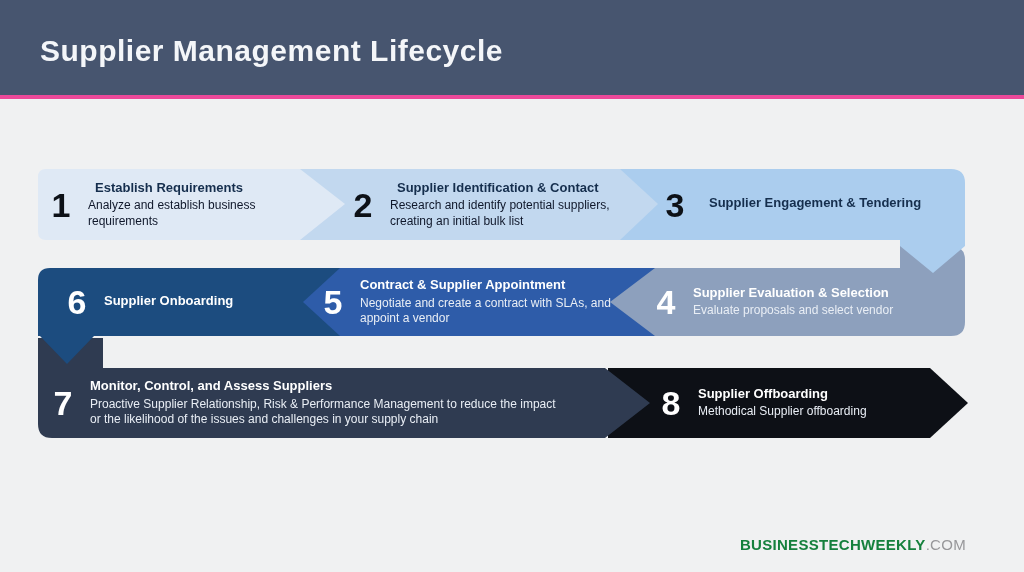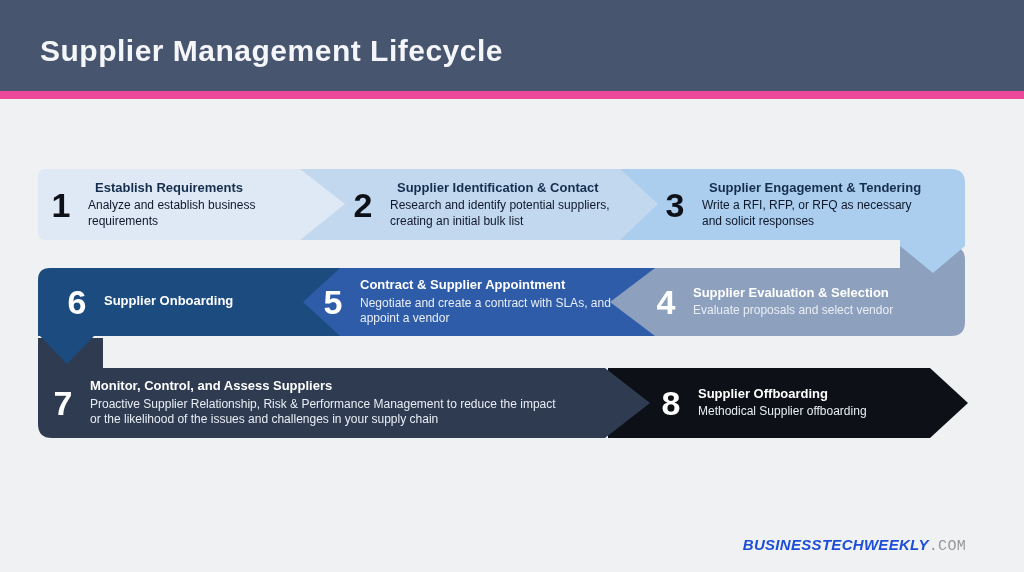--- a/index.html
+++ b/index.html
@@ -3,21 +3,21 @@
 <meta charset="utf-8">
 <style>
   html,body{margin:0;padding:0;background:#e8e8e9;}
   .canvas{
     position:relative;width:1024px;height:572px;overflow:hidden;
     background:#f0f1f2;
     font-family:"Liberation Sans","DejaVu Sans",sans-serif;
   }
   .header{
     position:absolute;left:0;top:0;width:1024px;height:99px;
-    border-bottom:8px solid #ec4899;box-sizing:border-box;
+    border-bottom:4px solid #ec4899;box-sizing:border-box;
   }
   .header h1{
     position:absolute;left:40px;top:34px;margin:0;
     font-size:30px;font-weight:bold;color:#f4f6f9;letter-spacing:.5px;
   }
   svg.bands{position:absolute;left:0;top:0;}
   .step{
     position:absolute;display:flex;align-items:center;
   }
   .num{
@@ -29,22 +29,22 @@
   .row1 .num{color:#0d1117;}
   .row1 .title{color:#152e4d;padding-left:7px;}
   .row1 .desc{color:#0f172a;}
   .light .num{color:#ffffff;}
   .light .title{color:#ffffff;}
   .light .desc{color:#e9eef5;}
   .footer{
     position:absolute;top:536px;right:58px;
     font-size:15px;letter-spacing:.3px;white-space:nowrap;
   }
-  .footer .brand{font-weight:bold;color:#1d4ed8;font-style:italic;}
-  .footer .tld{font-weight:normal;color:#97979a;font-family:Liberation Mono, monospace;}
+  .footer .brand{font-weight:bold;color:#15803d;}
+  .footer .tld{font-weight:normal;color:#97979a;}
 </style>
 </head>
 <body>
 
 <div class="canvas">
 
   <div class="header" style="background: rgb(71, 85, 111);">
     <h1>Supplier Management Lifecycle</h1>
   </div>
 
@@ -73,21 +73,20 @@
     <div class="txt">
       <div class="title">Supplier Identification &amp; Contact</div>
       <div class="desc" style="max-width:242px">Research and identify potential suppliers, creating an initial bulk list</div>
     </div>
   </div>
 
   <div class="step row1" style="left:662px;top:169px;width:262px;height:71px">
     <div class="num">3</div>
     <div class="txt">
       <div class="title">Supplier Engagement &amp; Tendering</div>
-      <div class="desc" style="max-width:238px">Write a RFI, RFP, or RFQ as necessary and solicit responses</div>
     </div>
   </div>
 
   <div class="step light" style="left:653px;top:268px;width:292px;height:68px">
     <div class="num">4</div>
     <div class="txt">
       <div class="title">Supplier Evaluation &amp; Selection</div>
       <div class="desc" style="max-width:252px">Evaluate proposals and select vendor</div>
     </div>
   </div>

